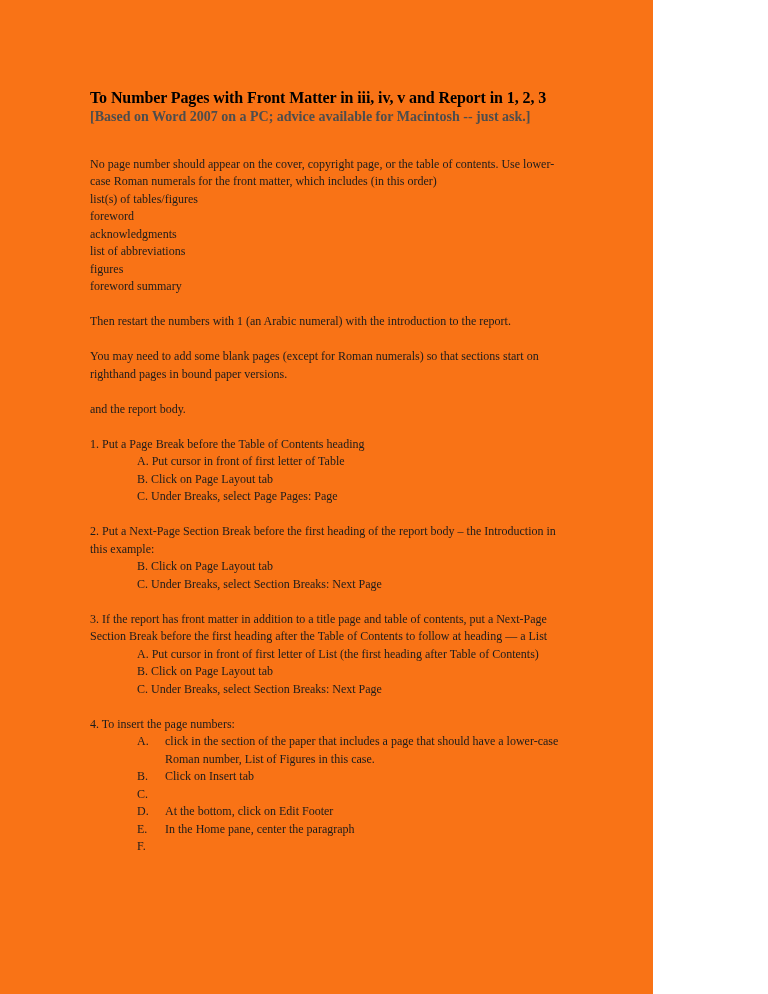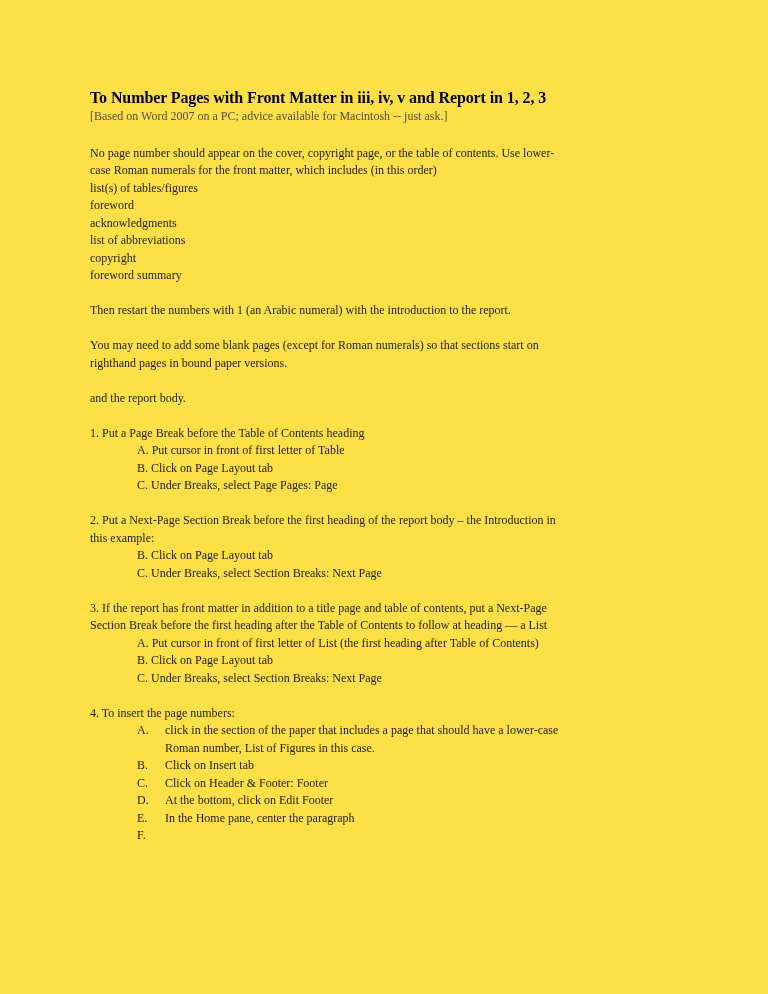--- a/index.html
+++ b/index.html
@@ -2,48 +2,49 @@
 <html><head>
 <meta charset="utf-8">
 <style>
   html, body {
     margin: 0;
     padding: 0;
     background: #ffffff;
   }
   .page {
     position: relative;
-    width: 768px;
+    width: 653px;
     height: 994px;
-    background: #fde047;
+    background: #f97316;
     overflow: hidden;
     font-family: "Liberation Serif", "DejaVu Serif", serif;
     color: #1c1c1c;
   }
   .content {
     position: absolute;
     left: 90px;
     top: 88px;
     width: 640px;
   }
   .title {
     margin: 0;
     font-size: 16px;
     font-weight: bold;
     line-height: 20px;
     color: #000000;
     white-space: nowrap;
     letter-spacing: -0.1px;
   }
   .subtitle {
-    font-size: 12px;
+    font-size: 14px;
     line-height: 17.5px;
     color: #4d4d4d;
-    margin-bottom: 19px;
+    margin-bottom: 30px;
     white-space: nowrap;
+    font-weight: bold;
   }
   .para {
     font-size: 12px;
     line-height: 17.5px;
     margin-bottom: 17.5px;
   }
   .line {
     white-space: nowrap;
   }
   .indent1 {
@@ -70,21 +71,21 @@
     <h1 class="title">To Number Pages with Front Matter in iii, iv, v and Report in 1, 2, 3</h1>
     <div class="subtitle">[Based on Word 2007 on a PC; advice available for Macintosh -- just ask.]</div>
 
     <div class="para">
       <div class="line">No page number should appear on the cover, copyright page, or the table of contents. Use lower-</div>
       <div class="line">case Roman numerals for the front matter, which includes (in this order)</div>
       <div class="line">list(s) of tables/figures</div>
       <div class="line">foreword</div>
       <div class="line">acknowledgments</div>
       <div class="line">list of abbreviations</div>
-      <div class="line">copyright</div>
+      <div class="line">figures</div>
       <div class="line">foreword summary</div>
     </div>
 
     <div class="para">
       <div class="line">Then restart the numbers with 1 (an Arabic numeral) with the introduction to the report.</div>
     </div>
 
     <div class="para">
       <div class="line">You may need to add some blank pages (except for Roman numerals) so that sections start on</div>
       <div class="line">righthand pages in bound paper versions.</div>
@@ -129,23 +130,20 @@
 
       <div class="li-row">
         <span class="li-letter">B.</span>
         <span class="li-text">
           <div class="line">Click on Insert tab</div>
         </span>
       </div>
 
       <div class="li-row">
         <span class="li-letter">C.</span>
-        <span class="li-text">
-          <div class="line">Click on Header &amp; Footer: Footer</div>
-        </span>
       </div>
 
       <div class="li-row">
         <span class="li-letter">D.</span>
         <span class="li-text">
           <div class="line">At the bottom, click on Edit Footer</div>
         </span>
       </div>
 
       <div class="li-row">

